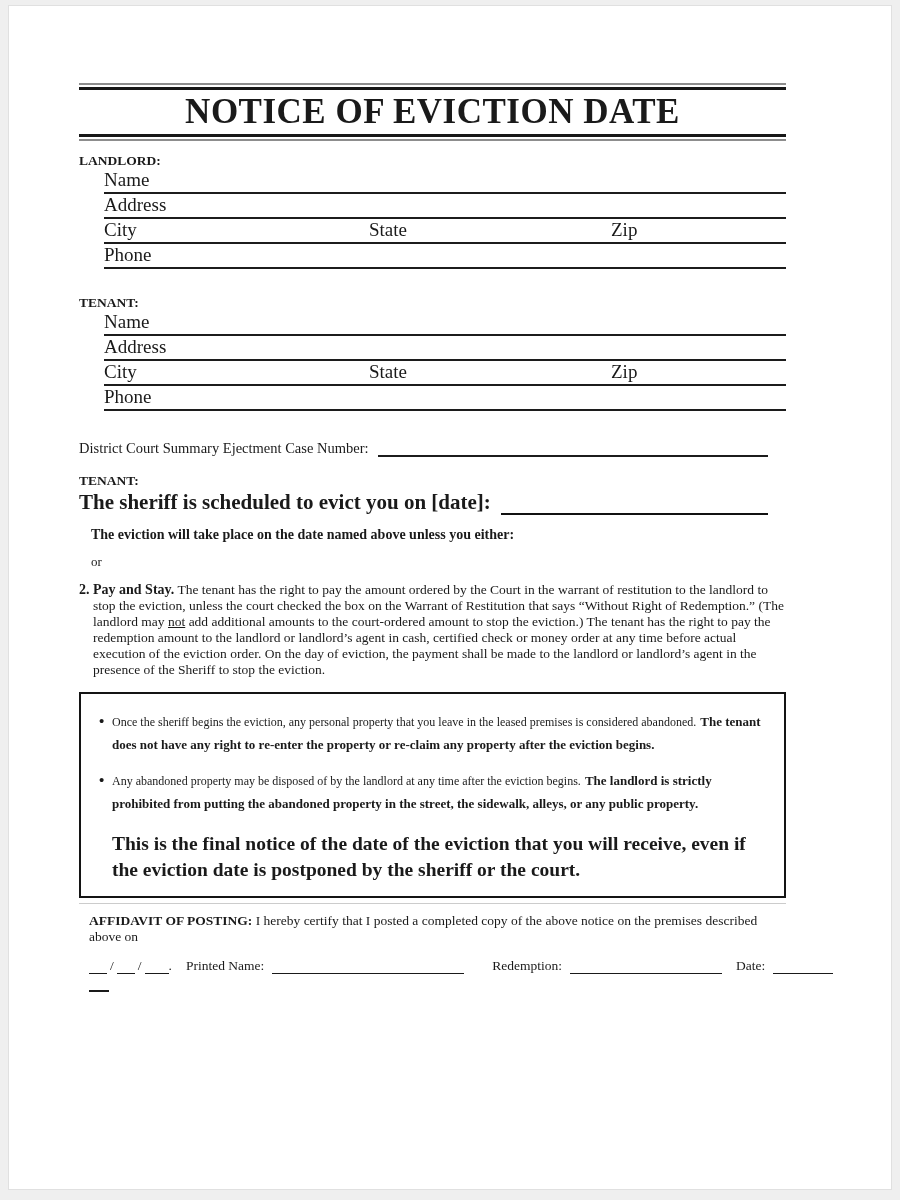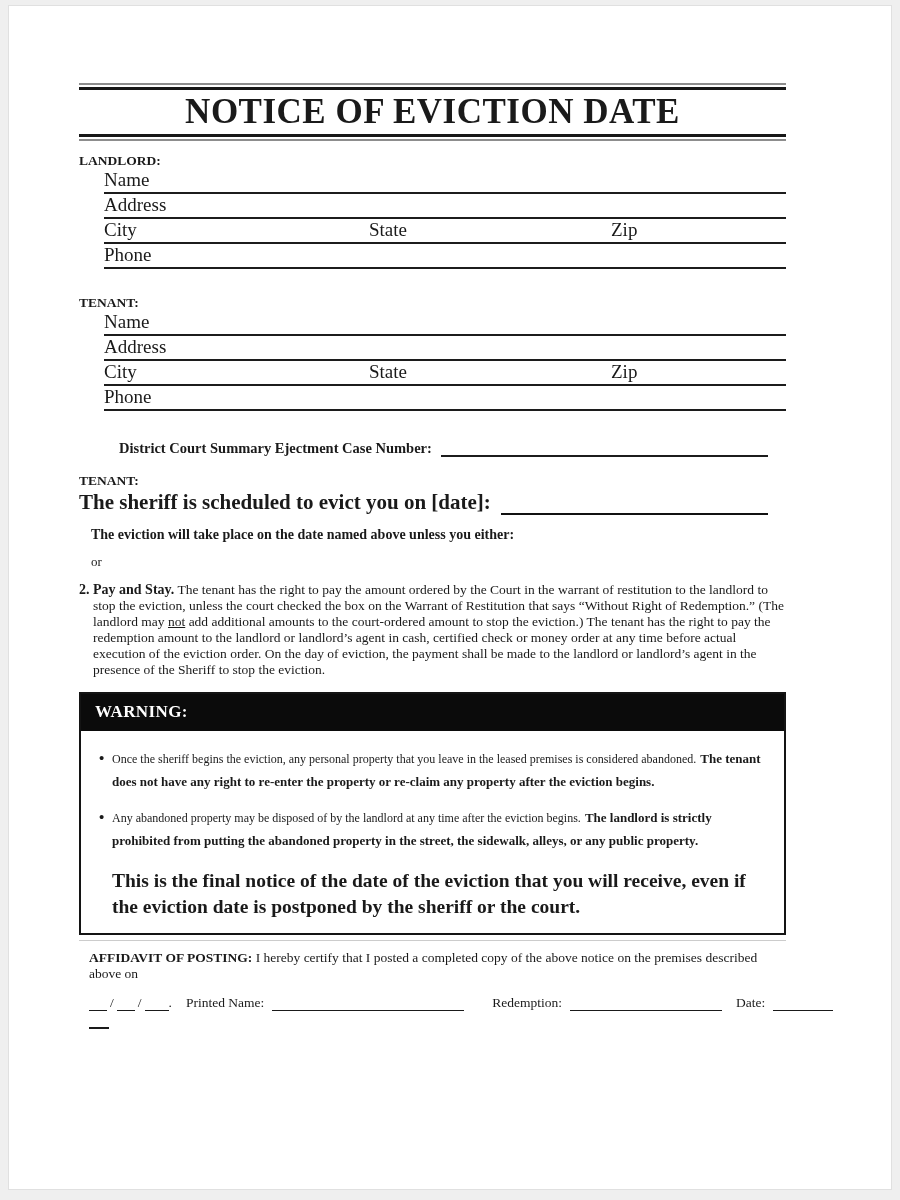--- a/index.html
+++ b/index.html
@@ -40,21 +40,21 @@
   }
   .field-row .flabel { flex:none; }
   .field-row .ffill { flex:1; height:100%; }
   .fr-group { display:flex; align-items:flex-end; height:100%; }
   .g-city  { width:265px; } .g-state { width:242px; } .g-zip { flex:1;justify-content:space-between; }
   .g-city .ffill, .g-state .ffill, .g-zip .ffill { flex:1; }
 
   .spacer-34 { height:14px; }
 
   
-  .case-row { display:flex; align-items:flex-end; margin-top:26px; font-size:14.5px; font-weight:bold;margin-left:40px; }
+  .case-row { display:flex; align-items:flex-end; margin-top:26px; font-size:14.5px; font-weight:normal; }
   .case-line { flex:1; border-bottom:2px solid #1c1c1c; margin-left:9px; margin-right:18px; height:18px; }
 
   
   .notice-tenant { font-weight:bold; font-size:13.5px; margin-top:16px; }
   .sheriff-row { display:flex; align-items:flex-end; margin-top:1px; }
   .sheriff-text { font-size:21px; font-weight:bold; white-space:nowrap; }
   .sheriff-line { flex:1; border-bottom:2.5px solid #111; margin-left:10px; margin-right:18px; height:14px; }
   .sub-bold { font-weight:bold; font-size:14px; margin:12px 0 0 12px; }
   .or-text { font-size:13px; margin:11px 0 0 12px; }
   .option2 {
@@ -185,21 +185,20 @@
     </div>
     <div class="sub-bold">The eviction will take place on the date named above unless you either:</div>
     <div class="or-text">or</div>
     <p class="option2"><span class="lead">2. Pay and Stay.</span>
       <span>The tenant has the right to pay the amount ordered by the Court in the warrant of restitution to the landlord to stop the eviction, unless the court checked the box on the Warrant of Restitution that says “Without Right of Redemption.” (The landlord may</span>
       <span class="u">not</span>
       <span>add additional amounts to the court-ordered amount to stop the eviction.) The tenant has the right to pay the redemption amount to the landlord or landlord’s agent in cash, certified check or money order at any time before actual execution of the eviction order. On the day of eviction, the payment shall be made to the landlord or landlord’s agent in the presence of the Sheriff to stop the eviction.</span>
     </p>
 
     <div class="warning-box">
-      <div class="warning-band">WARNING:</div>
       <div class="warning-body">
         <div class="wbullet">
           <span class="wdot">•</span>
           <span class="wtext">
             <span class="wmain">Once the sheriff begins the eviction, any personal property that you leave in the leased premises is considered abandoned.</span>
             <span class="wsub">The tenant does not have any right to re-enter the property or re-claim any property after the eviction begins.</span>
           </span>
         </div>
         <div class="wbullet">
           <span class="wdot">•</span>

